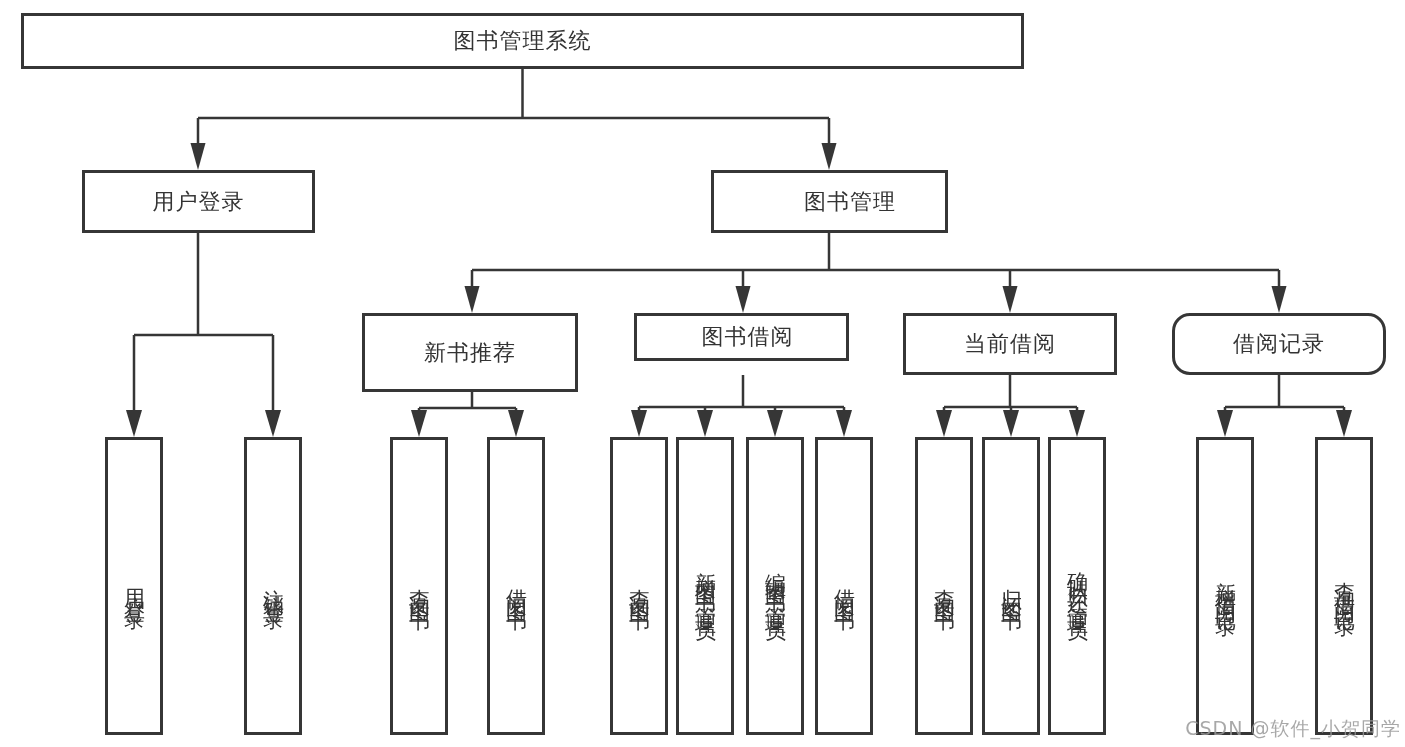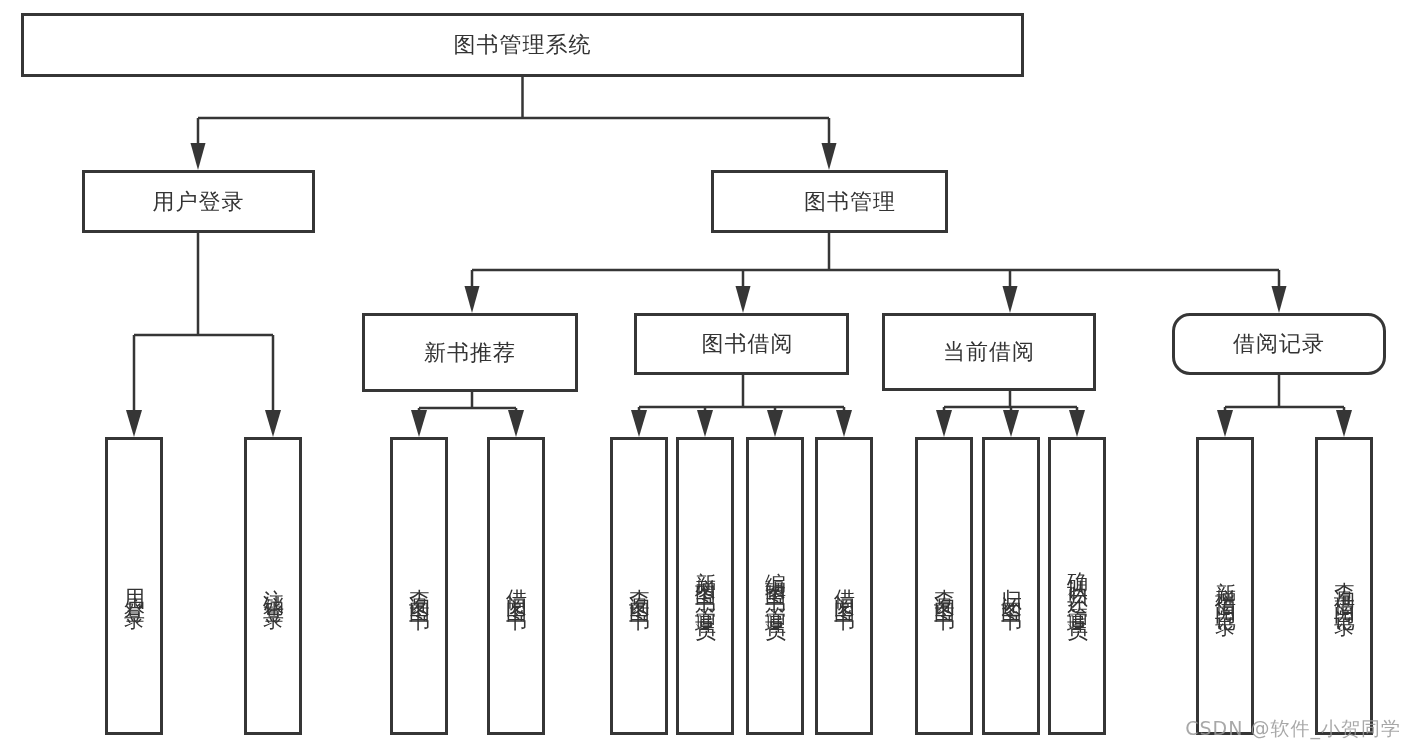--- a/index.html
+++ b/index.html
@@ -98,28 +98,28 @@
       <polygon points="767,410 783,410 775,437"></polygon>
       <polygon points="836,410 852,410 844,437"></polygon>
       <polygon points="936,410 952,410 944,437"></polygon>
       <polygon points="1003,410 1019,410 1011,437"></polygon>
       <polygon points="1069,410 1085,410 1077,437"></polygon>
       <polygon points="1217,410 1233,410 1225,437"></polygon>
       <polygon points="1336,410 1352,410 1344,437"></polygon>
     </g>
   </svg>
 
-  <div class="box" style="left:21px; top:13px; width:1003px; height:64px;">图书管理系统</div>
+  <div class="box" style="left:21px; top:13px; width:1003px; height:56px;">图书管理系统</div>
 
   <div class="box" style="left:82px; top:170px; width:233px; height:63px;">用户登录</div>
   <div class="box" style="left:711px; top:170px; width:237px; height:63px;padding-left:41px;">图书管理</div>
 
   <div class="box" style="left:362px; top:313px; width:216px; height:79px;">新书推荐</div>
-  <div class="box" style="left:634px; top:313px; width:215px; height:62px;padding-left:12px;">图书借阅</div>
-  <div class="box" style="left:882px; top:313px; width:214px; height:78px;">当前借阅</div>
+  <div class="box" style="left:634px; top:313px; width:215px; height:48px;padding-left:12px;">图书借阅</div>
+  <div class="box" style="left:903px; top:313px; width:214px; height:62px;">当前借阅</div>
   <div class="box" style="left:1172px; top:313px; width:214px; height:62px;border-radius:18px;">借阅记录</div>
 
   <div class="box leaf" style="left:105px;">
     <span class="vtext">用户登录</span>
   </div>
   <div class="box leaf" style="left:244px;">
     <span class="vtext">注销登录</span>
   </div>
   <div class="box leaf" style="left:390px;">
     <span class="vtext">查询图书</span>

